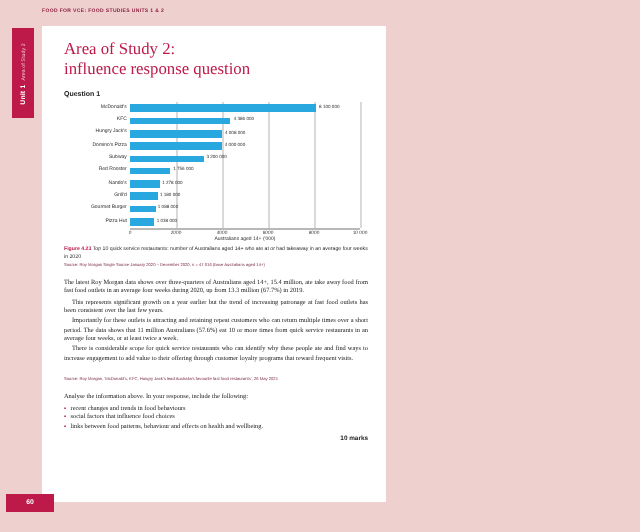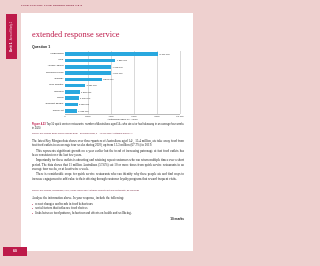--- a/index.html
+++ b/index.html
@@ -274,22 +274,22 @@
   <div id="unit-tab">
     <div id="unit-tab-inner">
       <span class="tab-unit">Unit 1</span>
       <span class="tab-aos">Area of Study 2</span>
     </div>
   </div>
 
   <div id="card">
 
     <h1 id="heading">
-      <br>
-      <span>extended response service</span>
+      <span>Area of Study 2:</span><br>
+      <span>influence response question</span>
     </h1>
 
     <div id="qlabel">Question 1</div>
 
     <div id="chart">
       <div id="chart-plot">
           <div class="tick-label" style="left: 0%; top: 64.2px;">0</div>
           <div class="gridline" style="left: 20%;"></div>
           <div class="tick-label" style="left: 20%; top: 64.2px;">2000</div>
           <div class="gridline" style="left: 40%;"></div>

